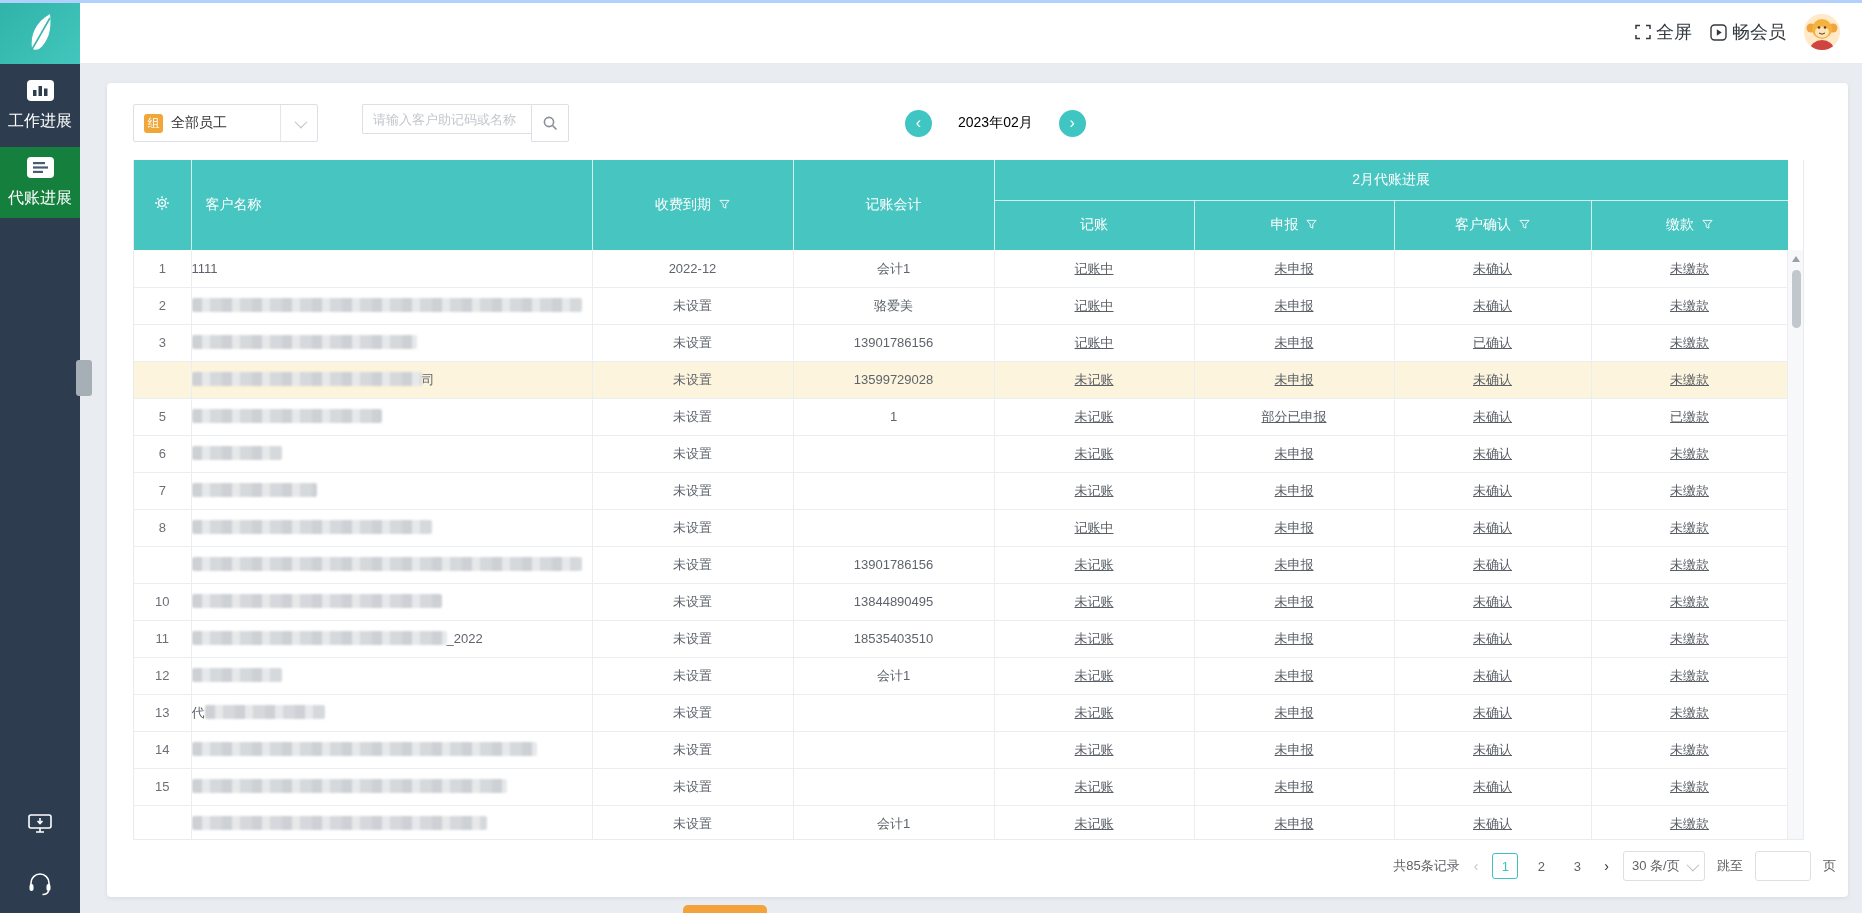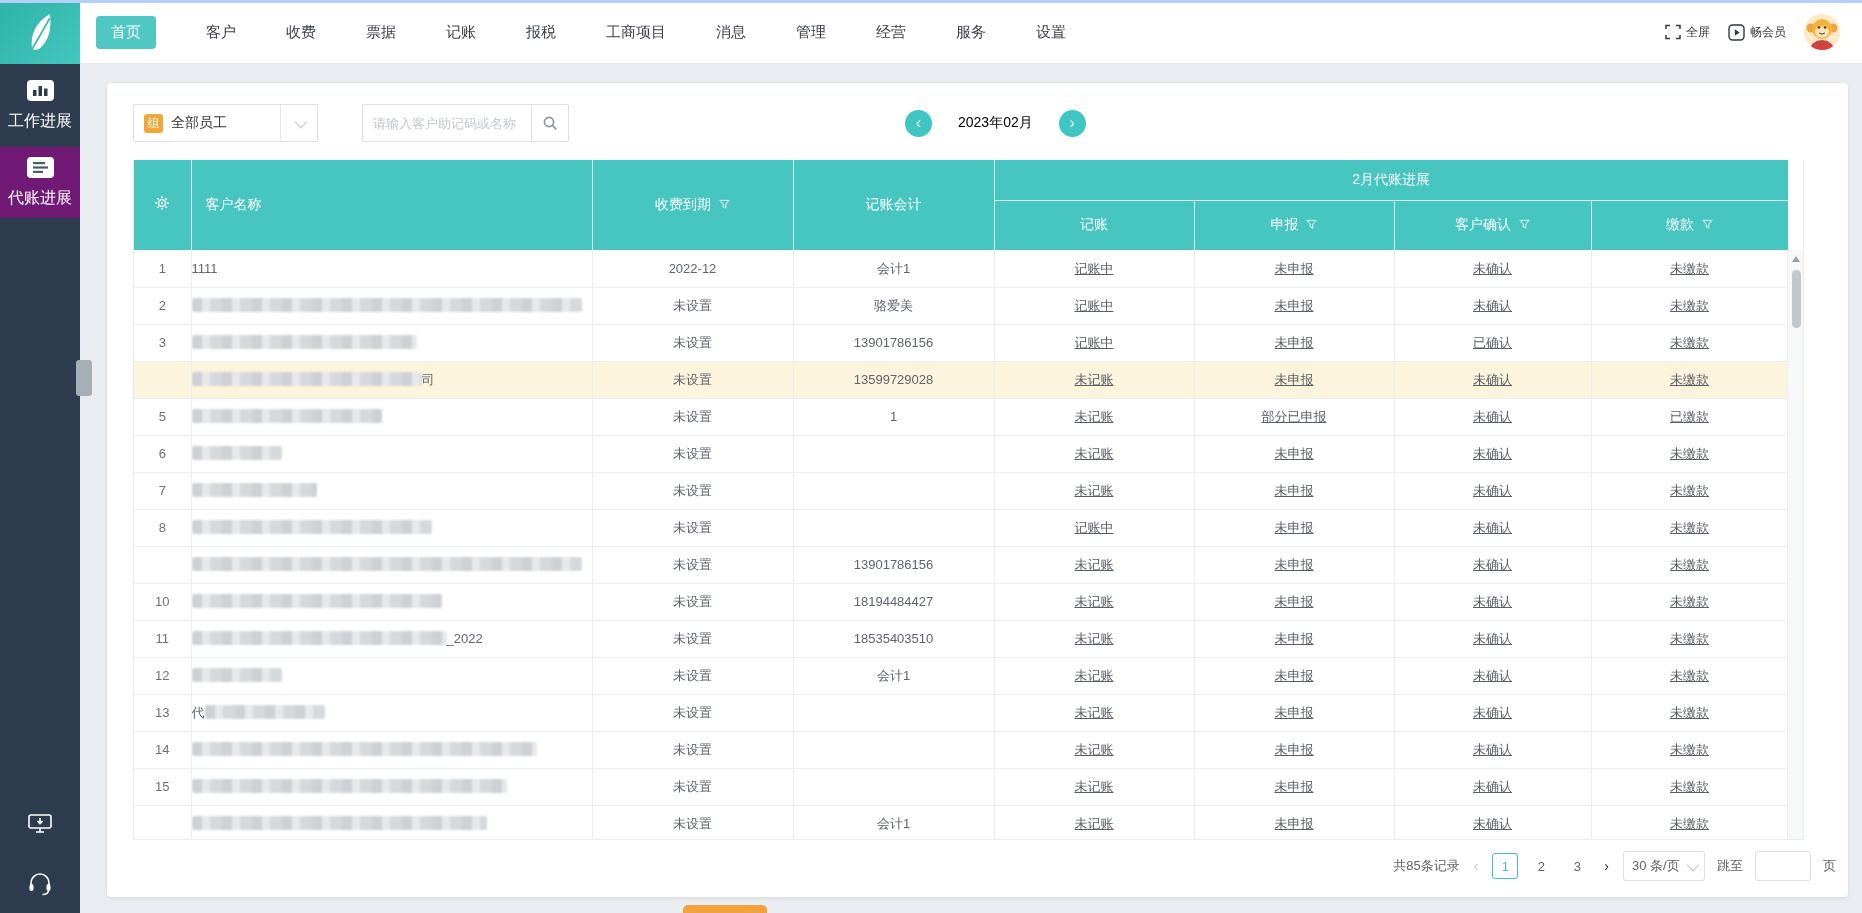--- a/index.html
+++ b/index.html
@@ -9,42 +9,42 @@
   .screen { position:absolute; inset:0; width:1862px; height:913px; background:#e9edf1; }
 
   
   .topline { position:absolute; left:0; top:0; width:100%; height:3px; background:#b3d0fa; z-index:30; }
   .topbar { position:absolute; left:0; top:0; width:100%; height:64px; background:#ffffff; border-bottom:1px solid #e8eaec; z-index:10; }
   .logo { position:absolute; left:0; top:0; width:80px; height:64px; background:linear-gradient(135deg,#2fb3a8,#43c6bd); display:flex; align-items:center; justify-content:center; }
   .nav { position:absolute; left:96px; top:0; height:64px; display:flex; align-items:center; gap:50px; }
   .nav-item { font-size:15px; color:#3a3f45; cursor:pointer; white-space:nowrap; }
   .nav-item.active { background:#4fc7c2; color:#fff; padding:7px 15px; border-radius:4px; }
   .topbar-right { position:absolute; right:22px; top:0; height:64px; display:flex; align-items:center; gap:18px; }
-  .tb-item { display:flex; align-items:center; gap:5px; font-size:12px; color:#33383e; cursor:pointer;font-family:Liberation Mono, monospace; }
+  .tb-item { display:flex; align-items:center; gap:5px; font-size:18px; color:#33383e; cursor:pointer;font-family:Liberation Mono, monospace; }
   .avatar { width:36px; height:36px; border-radius:50%; overflow:hidden; background:#fff2d8; cursor:pointer; }
 
   
   .sidebar { position:absolute; left:0; top:64px; width:80px; height:849px; background:#2e3c4f; z-index:5; }
   .side-item { width:80px; padding:10px 0 9px; display:flex; flex-direction:column; align-items:center; gap:6px; color:#fff; font-size:16px; cursor:pointer; margin-top:6px; }
-  .side-item.active { background:#701a75; }
+  .side-item.active { background:#15803d; }
   .side-bottom { position:absolute; left:0; width:80px; display:flex; justify-content:center; cursor:pointer; }
   .collapse-handle { position:absolute; left:76px; top:360px; width:16px; height:36px; background:#a6aeb6; border-radius:3px; cursor:pointer; z-index:6; }
 
   
   .panel { position:absolute; left:107px; top:83px; width:1741px; height:814px; background:#fff; border-radius:4px; box-shadow:0 1px 4px rgba(0,0,0,.08); }
 
   
   .filter-row { position:absolute; left:26px; top:21px; right:26px; height:38px; }
   .staff-select { position:absolute; left:0; top:0; width:185px; height:38px; border:1px solid #dcdfe6; border-radius:2px; display:flex; align-items:center; cursor:pointer; background:#fff; }
   .staff-badge { width:19px; height:19px; margin:0 8px 0 10px; background:#f0a73a; color:#fff; font-size:12px; border-radius:3px; display:flex; align-items:center; justify-content:center; }
   .staff-value { font-size:14px; color:#333; flex:1; }
   .staff-caret { width:37px; height:100%; border-left:1px solid #e4e7ea; display:flex; align-items:center; justify-content:center; }
   .caret-down { width:9px; height:9px; border-right:1.5px solid #b9bec6; border-bottom:1.5px solid #b9bec6; transform:rotate(45deg) translateY(-2px); }
   .search-box { position:absolute; left:229px; top:0; height:38px; display:flex; }
-  .search-input { width:169px; height:38px; border:1px solid #dcdfe6; border-right:none; border-radius:2px 0 0 2px; padding:0 10px; font-size:13px; color:#333; outline:none; }
+  .search-input { width:169px; height:30px; border:1px solid #dcdfe6; border-right:none; border-radius:2px 0 0 2px; padding:0 10px; font-size:13px; color:#333; outline:none; }
   .search-input::placeholder { color:#c2c6cc; }
   .search-btn { width:38px; height:38px; border:1px solid #dcdfe6; background:#fff; border-radius:0 2px 2px 0; display:flex; align-items:center; justify-content:center; cursor:pointer; }
   .date-nav { position:absolute; left:772px; top:0; height:38px; display:flex; align-items:center; gap:26px; }
   .circ-btn { width:27px; height:27px; border-radius:50%; background:#3fc6c2; border:none; color:#fff; font-size:16px; line-height:25px; cursor:pointer; display:flex; align-items:center; justify-content:center; padding-bottom:2px; }
   .date-label { font-size:14px; color:#000000; }
 
   
   .table-wrap { position:absolute; left:26px; top:77px; width:1671px; height:680px; overflow:hidden; border:1px solid #e9ecee; border-top:none; }
   table { width:1654px; border-collapse:collapse; table-layout:fixed; }
   thead th { background:#46c5c1; color:#fff; font-size:14px; font-weight:normal; border:1px solid rgba(255,255,255,.75); }
@@ -87,34 +87,20 @@
 
 <div class="screen">
 
   <header class="topbar">
     <div class="logo">
       <svg width="40" height="44" viewBox="0 0 40 44">
         <path d="M30 4 C16 12 10 24 12 39 C14 40 17 40 19 39 C28 32 32 20 30 4 Z" fill="#fff"></path>
         <path d="M11 41 C17 31 23 20 30 8" stroke="#39b8ae" stroke-width="1.6" fill="none"></path>
       </svg>
     </div>
-    <nav class="nav" id="nav">
-        <span class="nav-item active">首页</span>
-        <span class="nav-item">客户</span>
-        <span class="nav-item">收费</span>
-        <span class="nav-item">票据</span>
-        <span class="nav-item">记账</span>
-        <span class="nav-item">报税</span>
-        <span class="nav-item">工商项目</span>
-        <span class="nav-item">消息</span>
-        <span class="nav-item">管理</span>
-        <span class="nav-item">经营</span>
-        <span class="nav-item">服务</span>
-        <span class="nav-item">设置</span>
-      </nav>
     <div class="topbar-right">
       <div class="tb-item">
         <svg width="16" height="16" viewBox="0 0 16 16" fill="none" stroke="#33383e" stroke-width="1.5">
           <path d="M1 5V1.5h4 M11 1.5h4V5 M15 11v3.5h-4 M5 14.5H1V11"></path>
         </svg>
         <span>全屏</span>
       </div>
       <div class="tb-item">
         <svg width="17" height="17" viewBox="0 0 17 17">
           <rect x="1" y="1" width="15" height="15" rx="3.5" fill="none" stroke="#33383e" stroke-width="1.4"></rect>
@@ -349,21 +335,21 @@
               <td>13901786156</td>
               <td><span class="cell-link">未记账</span></td>
               <td><span class="cell-link">未申报</span></td>
               <td><span class="cell-link">未确认</span></td>
               <td><span class="cell-link">未缴款</span></td>
             </tr>
             <tr class="">
               <td>10</td>
               <td class="td-name"><span class="redact" style="width:250px"></span></td>
               <td>未设置</td>
-              <td>18194484427</td>
+              <td>13844890495</td>
               <td><span class="cell-link">未记账</span></td>
               <td><span class="cell-link">未申报</span></td>
               <td><span class="cell-link">未确认</span></td>
               <td><span class="cell-link">未缴款</span></td>
             </tr>
             <tr class="">
               <td>11</td>
               <td class="td-name"><span class="redact" style="width:255px"></span><span class="frag">_2022</span></td>
               <td>未设置</td>
               <td>18535403510</td>

